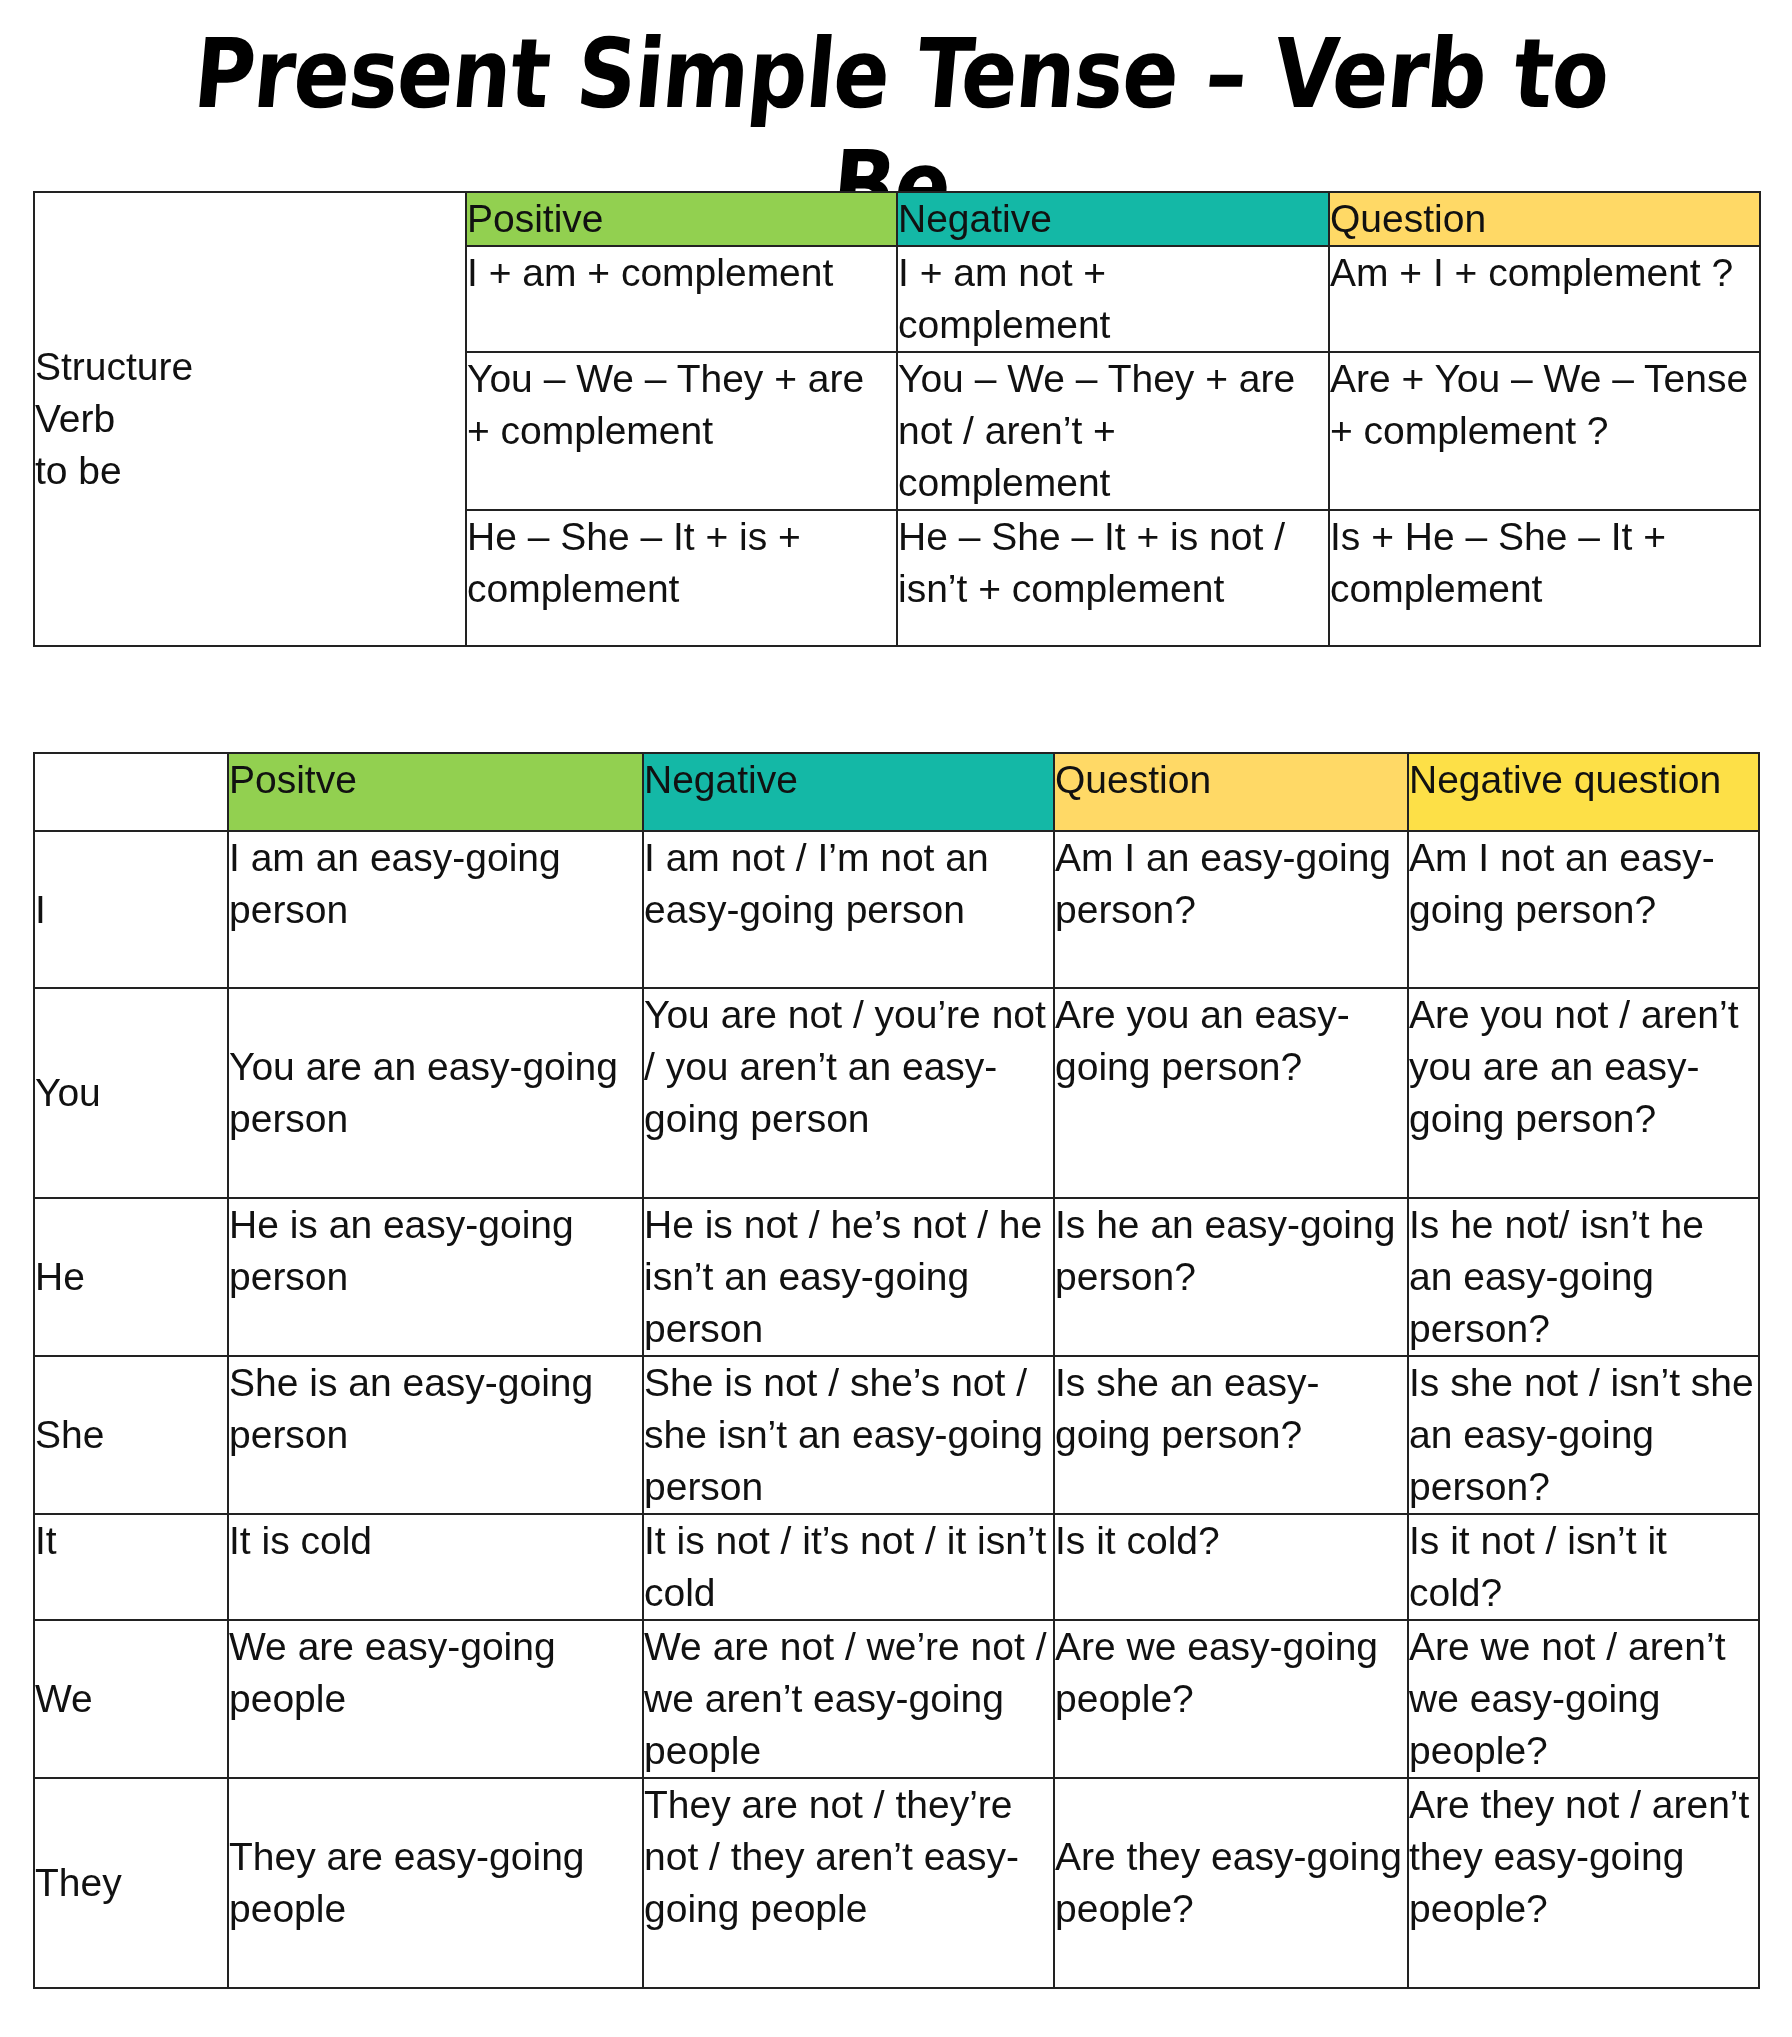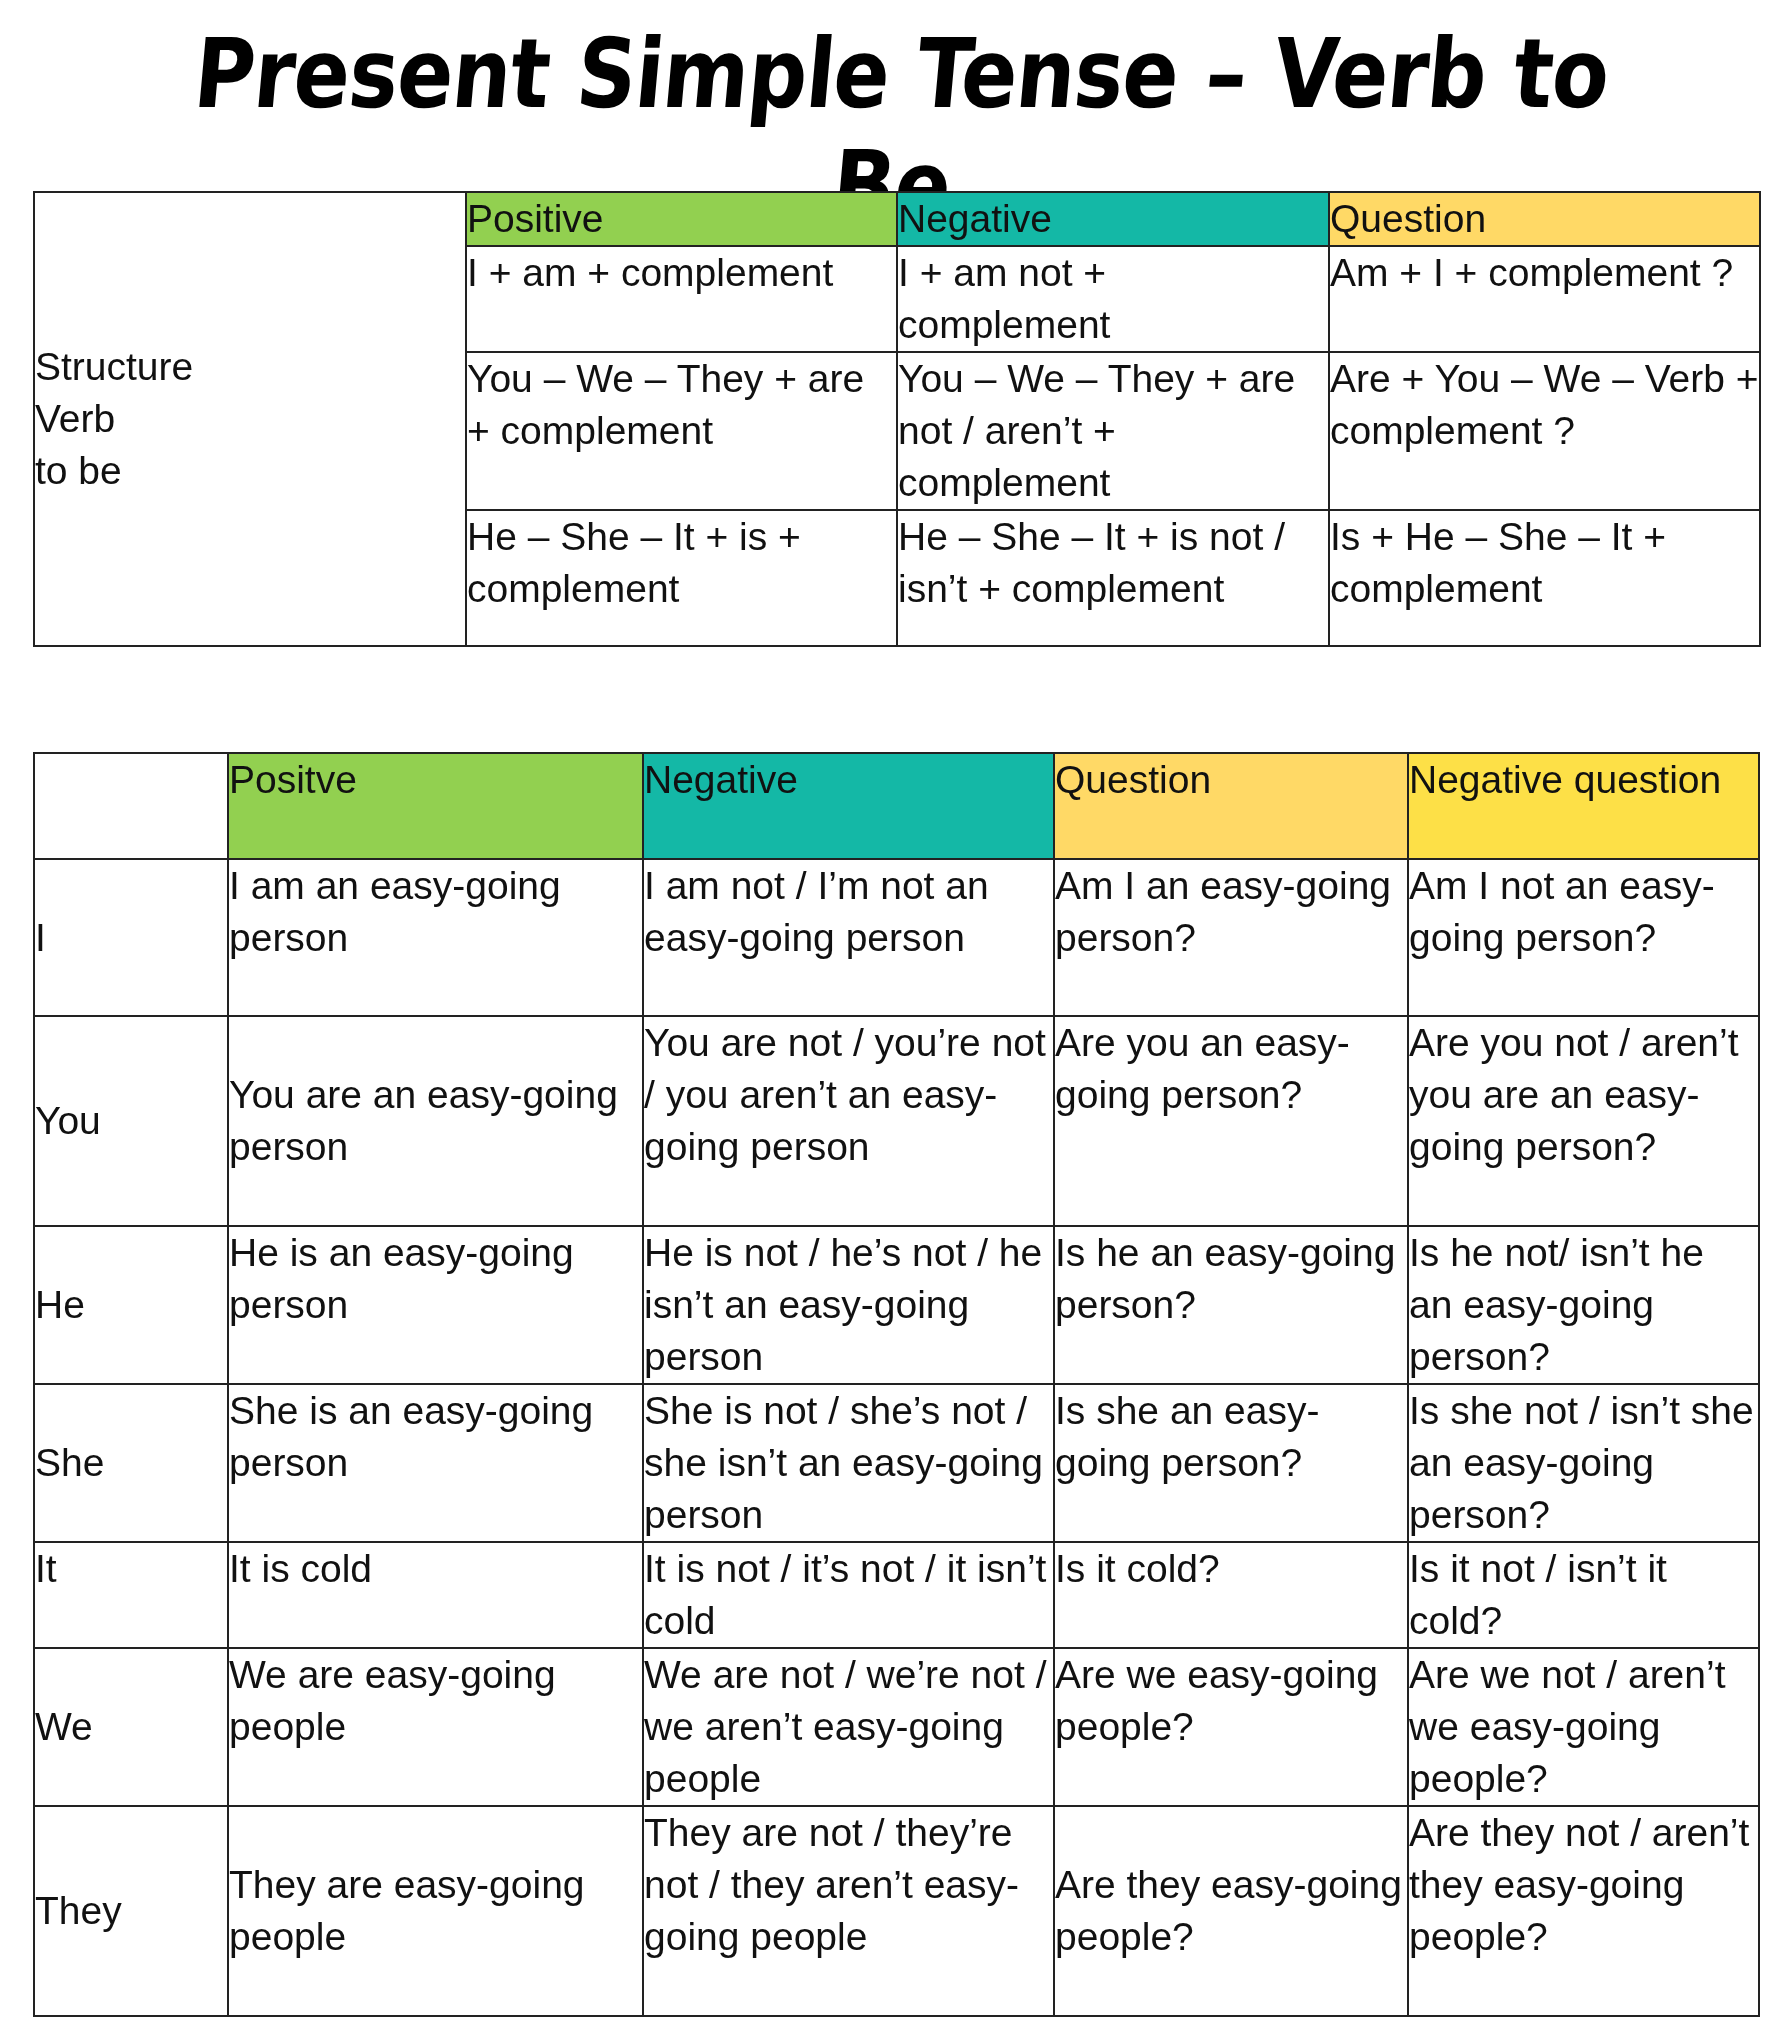--- a/index.html
+++ b/index.html
@@ -50,40 +50,40 @@
     <td class="yellow">Question</td>
   </tr>
   <tr style="height:105px">
     <td>I + am + complement</td>
     <td>I + am not + complement</td>
     <td>Am + I + complement ?</td>
   </tr>
   <tr style="height:157px">
     <td>You – We – They + are + complement</td>
     <td>You – We – They + are not / aren’t + complement</td>
-    <td>Are + You – We – Verb + complement ?</td>
+    <td>Are + You – We – Tense + complement ?</td>
   </tr>
   <tr style="height:136px">
     <td>He – She – It + is + complement</td>
     <td>He – She – It + is not / isn’t + complement</td>
     <td>Is + He – She – It + complement</td>
   </tr>
 </tbody>
   </table>
 
 <table class="grid" id="t2">
   <colgroup>
     <col style="width:194px">
       <col style="width:415px">
       <col style="width:411px">
       <col style="width:354px">
       <col style="width:351px">
   </colgroup>
   <tbody>
-      <tr style="height:106px">
+      <tr style="height:78px">
     <td></td>
     <td class="green">Positve</td>
     <td class="orange">Negative</td>
     <td class="yellow">Question</td>
     <td class="blue">Negative question</td>
   </tr>
   <tr style="height:157px">
     <td class="mid">I</td>
     <td>I am an easy-going person</td>
     <td>I am not / I’m not an easy-going person</td>

